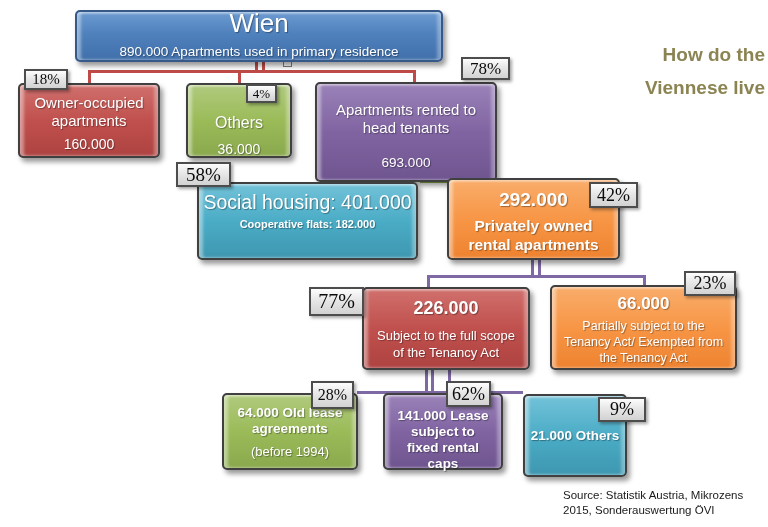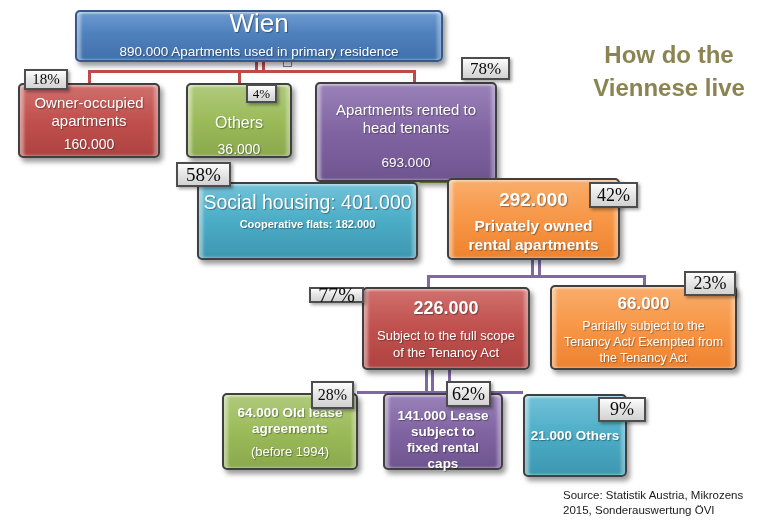--- a/index.html
+++ b/index.html
@@ -36,21 +36,21 @@
   .line{position:absolute;z-index:1;}
   .lred{background:#be4b48;}
   .lgreen{background:#8caf46;}
   .lpurple{background:#7e69a5;}
   
   .t-big{font-size:26px;line-height:28px;}
   .t-val{font-size:14px;}
   .bold{font-weight:bold;}
   .heading{
     position:absolute;left:573px;top:38px;width:192px;z-index:5;
-    color:#8b8452;font-weight:bold;font-size:24px;line-height:33px;text-align:center;
+    color:#8b8452;font-weight:bold;font-size:19px;line-height:33px;text-align:right;
   }
   .source{
     position:absolute;left:563px;top:488px;width:200px;z-index:5;
     color:#1a1a1a;font-size:11.5px;line-height:15px;text-align:left;
   }
   .sq{
     position:absolute;left:283px;top:60px;width:9px;height:7px;z-index:6;
     background:#ffffff;border:1.5px solid #7f7f7f;box-sizing:border-box;
   }
 </style>
@@ -133,21 +133,21 @@
 
   <div class="box c-cyan" style="left:523px;top:394px;width:104px;height:83px;display:flex;align-items:center;justify-content:center;">
     <div class="bold" style="font-size:13.5px;">21.000 Others</div>
   </div>
 
   <div class="badge" style="left:24px;top:69px;width:44px;height:21px;font-size:15px;">18%</div>
   <div class="badge" style="left:246px;top:84px;width:31px;height:19px;font-size:13px;">4%</div>
   <div class="badge" style="left:461px;top:57px;width:49px;height:23px;font-size:17px;">78%</div>
   <div class="badge" style="left:176px;top:162px;width:55px;height:25px;font-size:19px;">58%</div>
   <div class="badge" style="left:589px;top:182px;width:49px;height:26px;font-size:18px;">42%</div>
-  <div class="badge" style="left:309px;top:287px;width:55px;height:16px;font-size:20px;">77%</div>
+  <div class="badge" style="left:309px;top:287px;width:55px;height:29px;font-size:20px;">77%</div>
   <div class="badge" style="left:684px;top:271px;width:52px;height:25px;font-size:18px;">23%</div>
   <div class="badge" style="left:311px;top:381px;width:43px;height:28px;font-size:16px;">28%</div>
   <div class="badge" style="left:446px;top:381px;width:45px;height:26px;font-size:18px;">62%</div>
   <div class="badge" style="left:598px;top:397px;width:48px;height:25px;font-size:18px;">9%</div>
 
   <div class="heading">
     <div>How do the</div>
     <div>Viennese live</div>
   </div>
 

